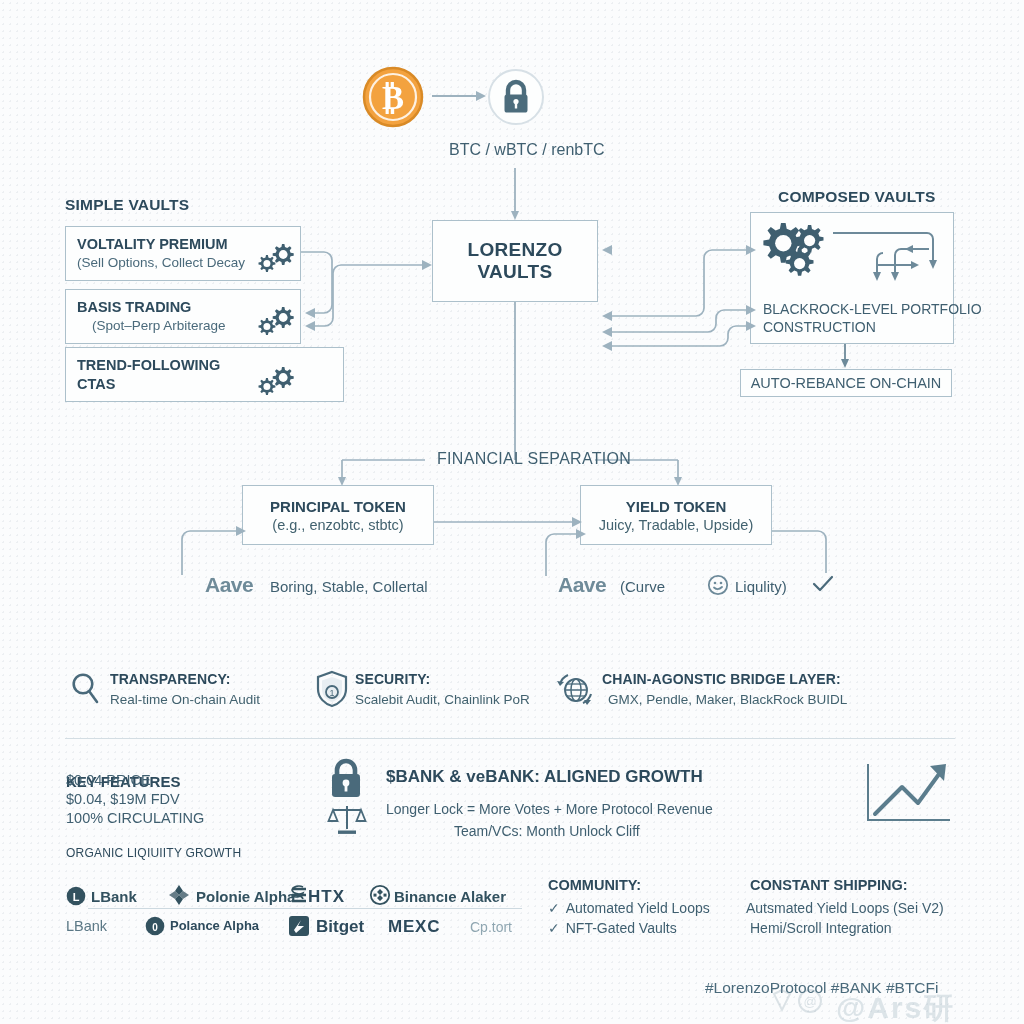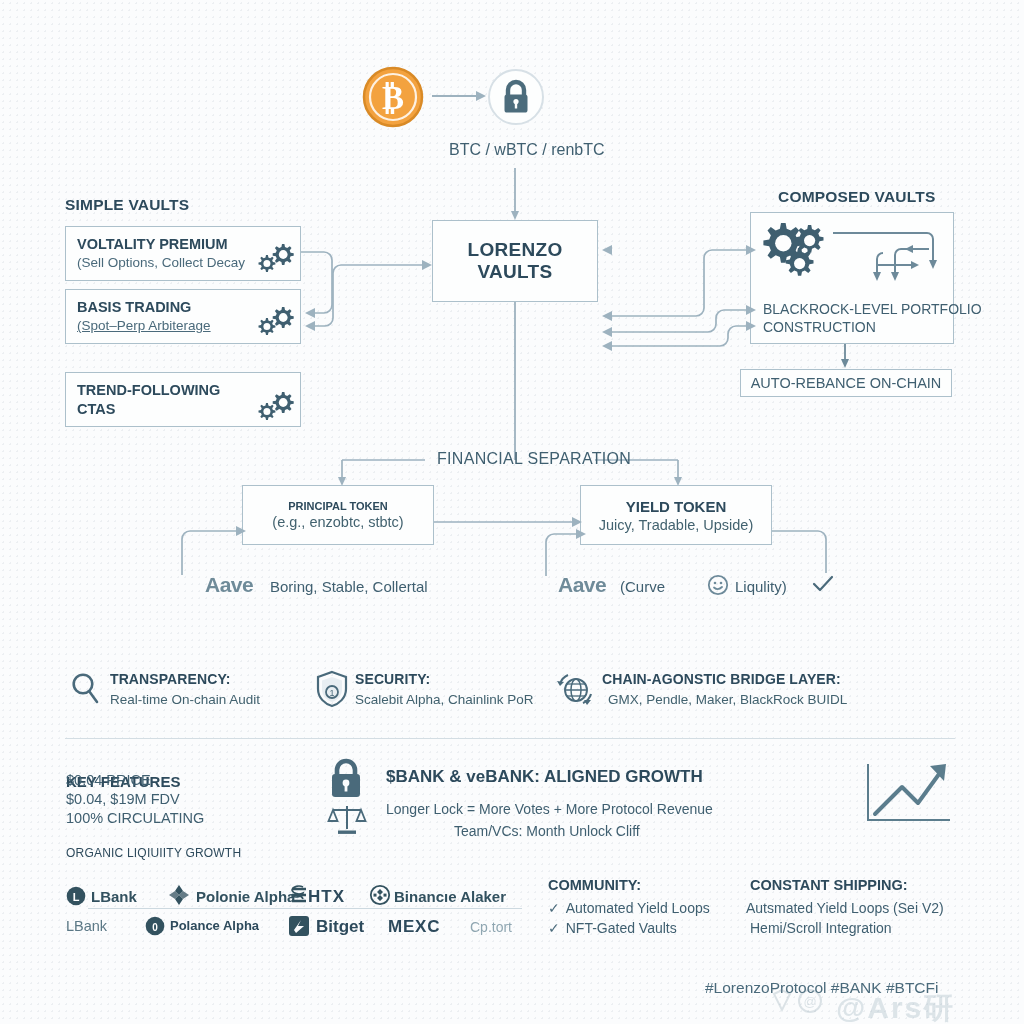--- a/index.html
+++ b/index.html
@@ -109,34 +109,34 @@
           <circle cx="27.2" cy="13.5" r="4.4" fill="#fdfefe"></circle>
           <path d="M10 14 l1.9 0 .5 2.5 1.8 .7 2.1-1.4 1.3 1.3-1.4 2.1 .7 1.8 2.5 .5 0 1.9-2.5 .5-.7 1.8 1.4 2.1-1.3 1.3-2.1-1.4-1.8 .7-.5 2.5-1.9 0-.5-2.5-1.8-.7-2.1 1.4-1.3-1.3 1.4-2.1-.7-1.8-2.5-.5 0-1.9 2.5-.5 .7-1.8-1.4-2.1 1.3-1.3 2.1 1.4 1.8-.7z"></path>
           <circle cx="10.9" cy="22.4" r="3.5" fill="#fdfefe"></circle>
         </g>
       </svg>
     </div>
   </div>
 
   <div class="abs vbox" style="left:65px;top:289px;width:236px;height:55px;">
     <div class="abs t1" style="left:11px;top:9px;">BASIS TRADING</div>
-    <div class="abs t2" style="left:11px;top:28px;text-decoration:underline;">(Spot–Perp Arbiterage</div>
+    <div class="abs t2" style="left:26px;top:28px;">(Spot–Perp Arbiterage</div>
     <div class="abs" style="left:190px;top:14px;">
       <svg width="40" height="34" viewBox="0 0 40 34">
         <g fill="#3f5f70">
           <path d="M26 3 l2.4 0 .6 3.1 2.2 .9 2.6-1.8 1.7 1.7-1.8 2.6 .9 2.2 3.1 .6 0 2.4-3.1 .6-.9 2.2 1.8 2.6-1.7 1.7-2.6-1.8-2.2 .9-.6 3.1-2.4 0-.6-3.1-2.2-.9-2.6 1.8-1.7-1.7 1.8-2.6-.9-2.2-3.1-.6 0-2.4 3.1-.6 .9-2.2-1.8-2.6 1.7-1.7 2.6 1.8 2.2-.9z"></path>
           <circle cx="27.2" cy="13.5" r="4.4" fill="#fdfefe"></circle>
           <path d="M10 14 l1.9 0 .5 2.5 1.8 .7 2.1-1.4 1.3 1.3-1.4 2.1 .7 1.8 2.5 .5 0 1.9-2.5 .5-.7 1.8 1.4 2.1-1.3 1.3-2.1-1.4-1.8 .7-.5 2.5-1.9 0-.5-2.5-1.8-.7-2.1 1.4-1.3-1.3 1.4-2.1-.7-1.8-2.5-.5 0-1.9 2.5-.5 .7-1.8-1.4-2.1 1.3-1.3 2.1 1.4 1.8-.7z"></path>
           <circle cx="10.9" cy="22.4" r="3.5" fill="#fdfefe"></circle>
         </g>
       </svg>
     </div>
   </div>
 
-  <div class="abs vbox" style="left:65px;top:372px;width:236px;height:55px;">
+  <div class="abs vbox" style="left:65px;top:347px;width:279px;height:55px;">
     <div class="abs t1" style="left:11px;top:9px;">TREND-FOLLOWING</div>
     <div class="abs t1" style="left:11px;top:28px;">CTAS</div>
     <div class="abs" style="left:190px;top:16px;">
       <svg width="40" height="34" viewBox="0 0 40 34">
         <g fill="#3f5f70">
           <path d="M26 3 l2.4 0 .6 3.1 2.2 .9 2.6-1.8 1.7 1.7-1.8 2.6 .9 2.2 3.1 .6 0 2.4-3.1 .6-.9 2.2 1.8 2.6-1.7 1.7-2.6-1.8-2.2 .9-.6 3.1-2.4 0-.6-3.1-2.2-.9-2.6 1.8-1.7-1.7 1.8-2.6-.9-2.2-3.1-.6 0-2.4 3.1-.6 .9-2.2-1.8-2.6 1.7-1.7 2.6 1.8 2.2-.9z"></path>
           <circle cx="27.2" cy="13.5" r="4.4" fill="#fdfefe"></circle>
           <path d="M10 14 l1.9 0 .5 2.5 1.8 .7 2.1-1.4 1.3 1.3-1.4 2.1 .7 1.8 2.5 .5 0 1.9-2.5 .5-.7 1.8 1.4 2.1-1.3 1.3-2.1-1.4-1.8 .7-.5 2.5-1.9 0-.5-2.5-1.8-.7-2.1 1.4-1.3-1.3 1.4-2.1-.7-1.8-2.5-.5 0-1.9 2.5-.5 .7-1.8-1.4-2.1 1.3-1.3 2.1 1.4 1.8-.7z"></path>
           <circle cx="10.9" cy="22.4" r="3.5" fill="#fdfefe"></circle>
         </g>
@@ -240,21 +240,21 @@
         <path d="M265 8 H348"></path>
         <path d="M348 8 V26"></path>
       </g>
       <path d="M8 25 L12 34 L16 25 Z" fill="#9db2bf"></path>
       <path d="M344 25 L348 34 L352 25 Z" fill="#9db2bf"></path>
     </svg>
   </div>
   <div class="abs" style="left:437px;top:450px;font-size:16px;color:#3f5f70;letter-spacing:.3px;">FINANCIAL SEPARATION</div>
 
   <div class="abs vbox" style="left:242px;top:485px;width:192px;height:60px;display:flex;flex-direction:column;align-items:center;justify-content:center;">
-    <div style="font-size:11px;font-weight:bold;color:#2d4a5c;">PRINCIPAL TOKEN</div>
+    <div style="font-size:15px;font-weight:bold;color:#2d4a5c;">PRINCIPAL TOKEN</div>
     <div style="font-size:14.5px;color:#42626f;margin-top:2px;">(e.g., enzobtc, stbtc)</div>
   </div>
 
   <div class="abs vbox" style="left:580px;top:485px;width:192px;height:60px;display:flex;flex-direction:column;align-items:center;justify-content:center;">
     <div style="font-size:15px;font-weight:bold;color:#2d4a5c;">YIELD TOKEN</div>
     <div style="font-size:14.5px;color:#42626f;margin-top:2px;">Juicy, Tradable, Upside)</div>
   </div>
 
   <div class="abs" style="left:434px;top:515px;">
     <svg width="150" height="14" viewBox="0 0 150 14">
@@ -316,21 +316,21 @@
 
   <div class="abs" style="left:316px;top:670px;">
     <svg width="32" height="38" viewBox="0 0 32 38">
       <path d="M16 2 L30 7 V19 C30 28 23 34 16 36 C9 34 2 28 2 19 V7 Z" fill="none" stroke="#4a6a7b" stroke-width="2.2"></path>
       <path d="M16 7 L26 10.5 V19.5 C26 26 21 30.5 16 32 C11 30.5 6 26 6 19.5 V10.5 Z" fill="#e8eef2" stroke="none"></path>
       <circle cx="16" cy="22" r="6" fill="none" stroke="#4a6a7b" stroke-width="1.8"></circle>
       <text x="16" y="26" font-size="9" font-family="Liberation Sans, sans-serif" fill="#4a6a7b" text-anchor="middle">1</text>
     </svg>
   </div>
   <div class="abs feat-h" style="left:355px;top:671px;">SECURITY:</div>
-  <div class="abs feat-s" style="left:355px;top:692px;">Scalebit Alpha, Chainlink PoR</div>
+  <div class="abs feat-s" style="left:355px;top:692px;">Scalebit Audit, Chainlink PoR</div>
 
   <div class="abs" style="left:556px;top:670px;">
     <svg width="38" height="38" viewBox="0 0 38 38">
       <circle cx="20" cy="20" r="11" fill="none" stroke="#4a6a7b" stroke-width="1.9"></circle>
       <ellipse cx="20" cy="20" rx="5" ry="11" fill="none" stroke="#4a6a7b" stroke-width="1.5"></ellipse>
       <line x1="9" y1="20" x2="31" y2="20" stroke="#4a6a7b" stroke-width="1.5"></line>
       <line x1="11" y1="14" x2="29" y2="14" stroke="#4a6a7b" stroke-width="1.3"></line>
       <line x1="11" y1="26" x2="29" y2="26" stroke="#4a6a7b" stroke-width="1.3"></line>
       <path d="M12 5 a14 14 0 0 0 -8 9" fill="none" stroke="#4a6a7b" stroke-width="2.1"></path>
       <path d="M1 11 L4 16 L8 12 Z" fill="#4a6a7b"></path>

